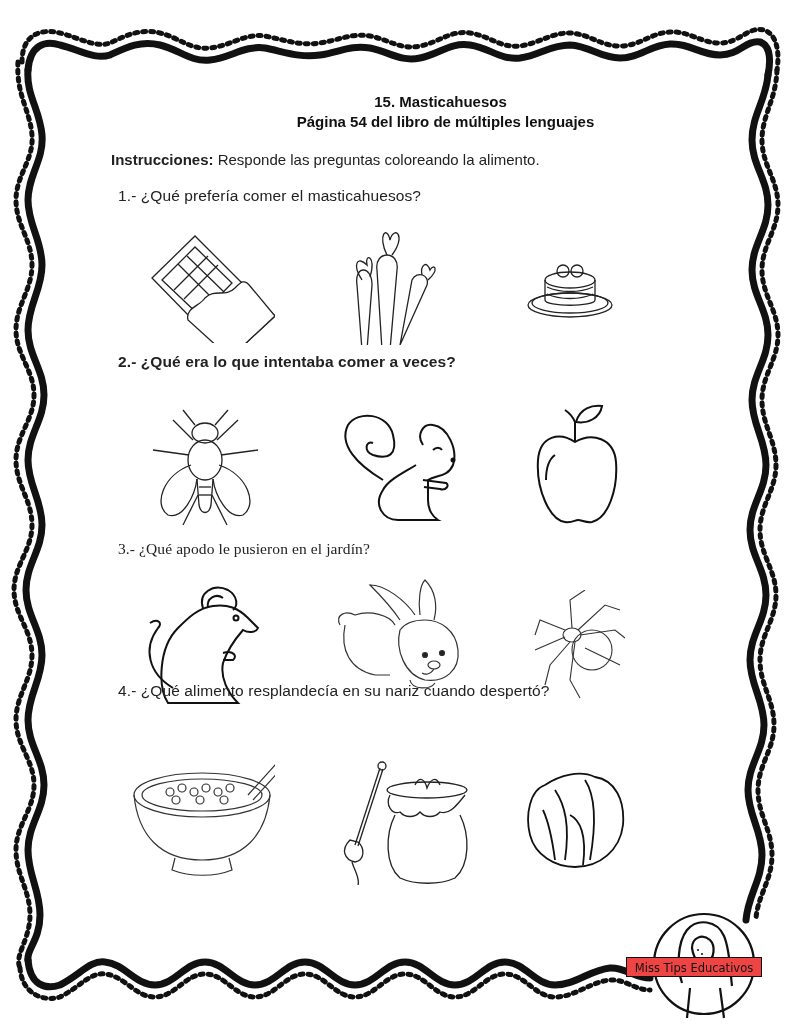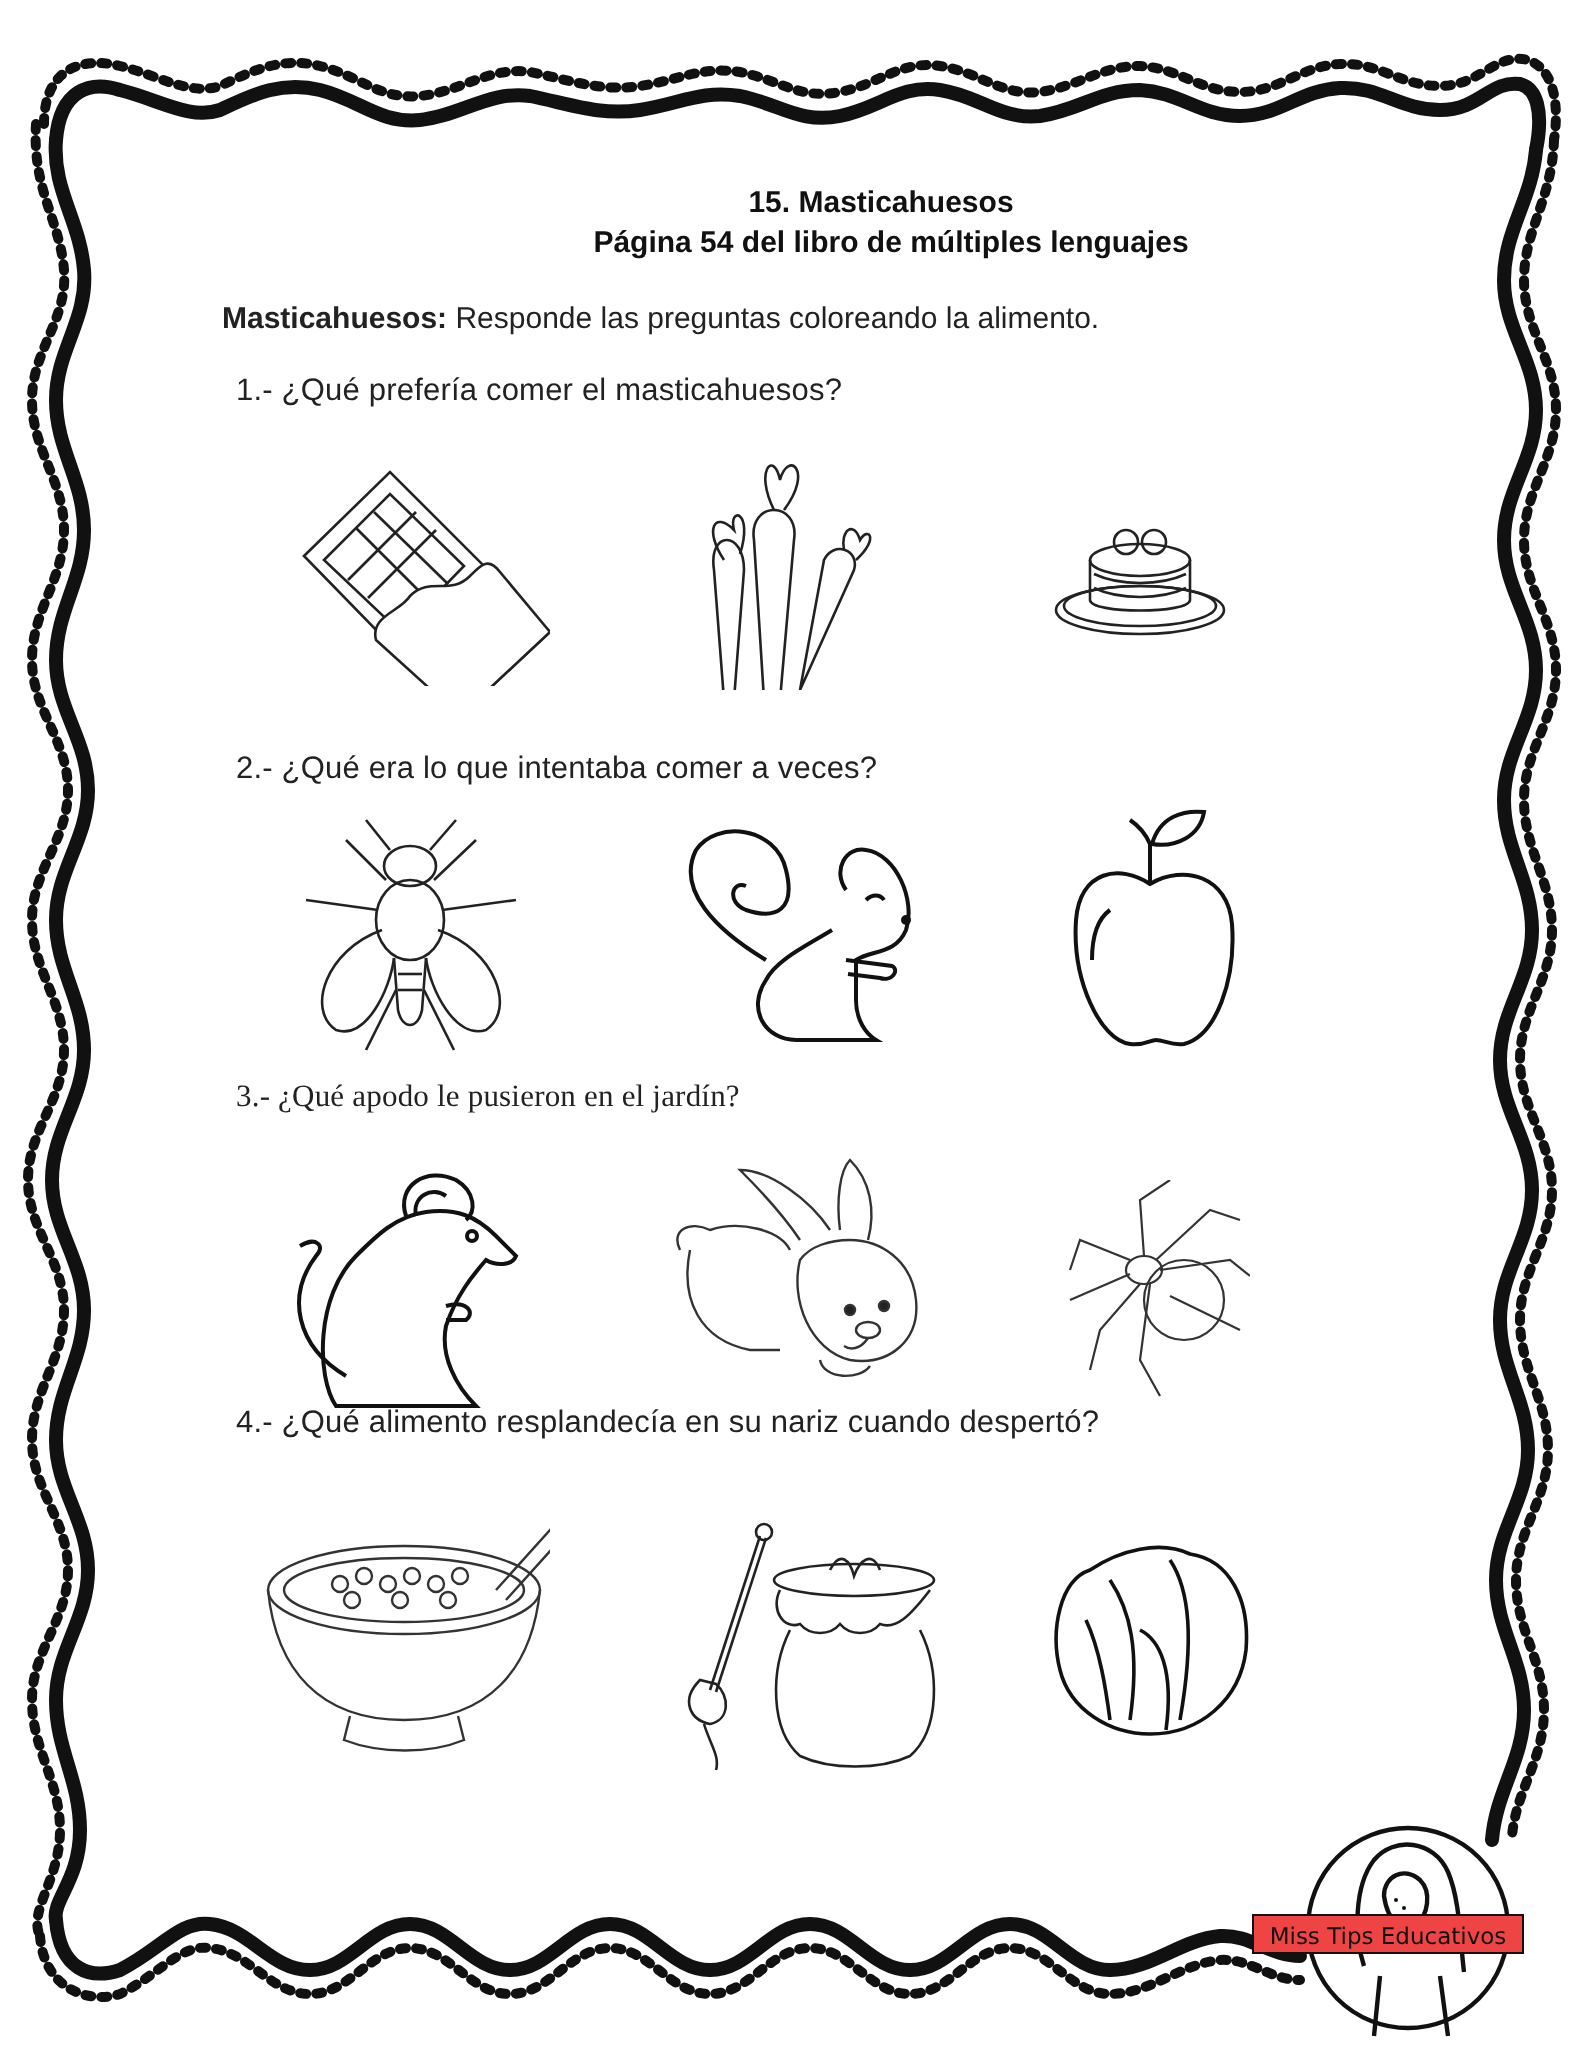--- a/index.html
+++ b/index.html
@@ -34,21 +34,21 @@
   <path d="M777,70 C776,100 762,115 762,140 C762,165 778,180 778,205 C778,230 762,245 762,270 C762,295 778,310 778,335 C778,360 762,375 762,400 C762,425 776,440 776,465 C776,490 760,505 760,530 C760,555 776,570 776,595 C776,620 760,635 760,660 C760,685 774,700 774,725 C774,750 758,765 758,790 C758,815 772,830 772,855 C772,880 758,895 756,918" fill="none" stroke="#111" stroke-width="5" stroke-dasharray="3 5" stroke-linecap="round"></path>
 
   <path d="M28,960 C30,985 45,990 60,985 C80,975 90,960 105,962 C125,964 135,985 155,985 C175,985 185,962 205,962 C225,962 235,985 255,985 C275,985 285,962 305,962 C325,962 335,985 355,985 C375,985 385,962 405,962 C425,962 435,985 455,985 C475,985 485,962 505,962 C525,962 535,985 555,985 C575,985 590,970 610,968 C625,967 635,978 650,978" fill="none" stroke="#111" stroke-width="7" stroke-linecap="round"></path>
   <path d="M20,968 C22,995 45,1002 60,997 C80,987 90,972 105,974 C125,976 135,997 155,997 C175,997 185,974 205,974 C225,974 235,997 255,997 C275,997 285,974 305,974 C325,974 335,997 355,997 C375,997 385,974 405,974 C425,974 435,997 455,997 C475,997 485,974 505,974 C525,974 535,997 555,997 C575,997 590,982 610,980 C625,979 635,990 650,990" fill="none" stroke="#111" stroke-width="5" stroke-dasharray="3 5" stroke-linecap="round"></path>
 </svg>
 
 <div class="title l1">15. Masticahuesos</div>
 <div class="title l2">Página 54 del libro de múltiples lenguajes</div>
 
 <div class="instr">
-  <b>Masticahuesos:</b><span> Responde las preguntas coloreando la alimento.</span>
+  <b>Instrucciones:</b><span> Responde las preguntas coloreando la alimento.</span>
 </div>
 
 <div class="q" style="top:187px;">1.- ¿Qué prefería comer el masticahuesos?</div>
 
 <div class="pic" style="left:140px;top:228px;width:135px;height:115px;">
   <svg viewBox="0 0 135 115">
       <g fill="none" stroke="#222" stroke-width="1.3">
     <path d="M12,50 L55,8 L135,88 L90,130 Z"></path>
     <path d="M22,52 L55,19 L92,55 L60,88 Z"></path>
     <line x1="38" y1="36" x2="75" y2="73"></line>
@@ -81,21 +81,21 @@
     <path d="M20,25 L20,45 C20,52 70,52 70,45 L70,25"></path>
     <ellipse cx="45" cy="25" rx="25" ry="8"></ellipse>
     <path d="M22,32 C35,38 55,38 68,32"></path>
         <path d="M22,39 C35,45 55,45 68,39"></path>
     <circle cx="38" cy="16" r="6"></circle>
         <circle cx="52" cy="16" r="6"></circle>
   </g>
     </svg>
 </div>
 
-<div class="q" style="top:376px;">2.- ¿Qué era lo que intentaba comer a veces?</div>
+<div class="q" style="top:353px;font-weight:bold;">2.- ¿Qué era lo que intentaba comer a veces?</div>
 
 <div class="pic" style="left:143px;top:405px;width:125px;height:125px;">
   <svg viewBox="0 0 125 125">
       <g fill="none" stroke="#222" stroke-width="1.3">
     <ellipse cx="62" cy="28" rx="13" ry="10"></ellipse>
     <ellipse cx="62" cy="55" rx="17" ry="20"></ellipse>
     <path d="M54,74 L56,100 C58,110 66,110 68,100 L70,74"></path>
     <line x1="56" y1="82" x2="68" y2="82"></line>
         <line x1="56" y1="90" x2="68" y2="90"></line>
     <path d="M48,60 C20,70 10,100 25,110 C40,115 52,90 54,74"></path>
@@ -178,21 +178,21 @@
     <path d="M42,38 L40,10 L55,0"></path>
         <path d="M48,40 L75,15 L90,20"></path>
     <path d="M40,52 L20,75 L15,95"></path>
         <path d="M45,52 L40,90 L50,108"></path>
     <path d="M50,45 L85,40 L95,48"></path>
         <path d="M55,58 L90,75"></path>
   </g>
     </svg>
 </div>
 
-<div class="q" style="top:703px;">4.- ¿Qué alimento resplandecía en su nariz cuando despertó?</div>
+<div class="q" style="top:682px;">4.- ¿Qué alimento resplandecía en su nariz cuando despertó?</div>
 
 <div class="pic" style="left:130px;top:760px;width:145px;height:120px;">
   <svg viewBox="0 0 145 120">
       <g fill="none" stroke="#333" stroke-width="1.2">
     <ellipse cx="72" cy="35" rx="68" ry="22"></ellipse>
     <ellipse cx="72" cy="35" rx="60" ry="16"></ellipse>
     <path d="M4,35 C8,75 30,100 72,100 C114,100 136,75 140,35"></path>
     <path d="M45,98 L42,110 C60,117 85,117 102,110 L99,98"></path>
     <path d="M118,35 L145,5 L150,10 L123,40"></path>
     <circle cx="40" cy="32" r="4"></circle>

